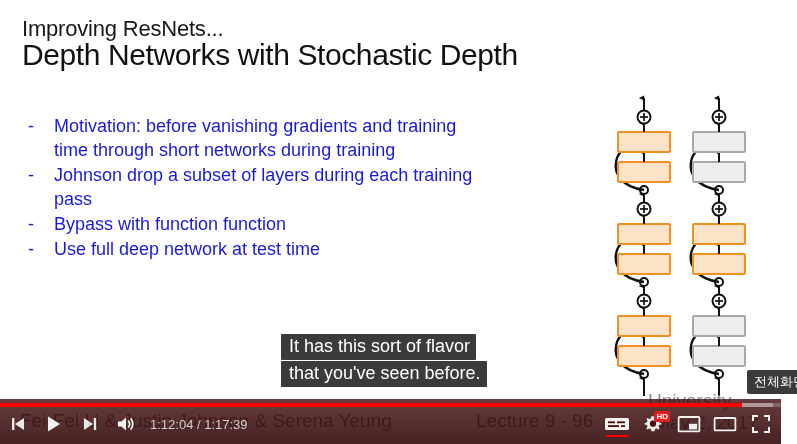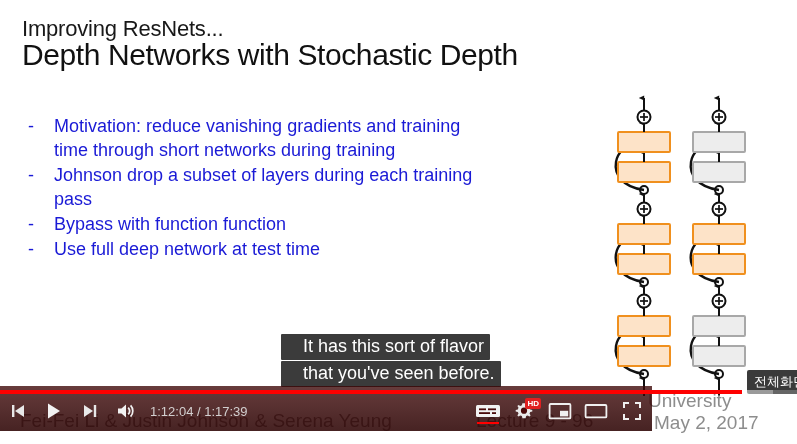--- a/index.html
+++ b/index.html
@@ -94,21 +94,21 @@
     display: flex;
     flex-direction: column;
     align-items: flex-start;
     gap: 1px;
   }
   .caption-line {
     background: #3b3b3b;
     color: #ffffff;
     font-size: 18px;
     line-height: 23px;
-    padding: 1px 6px 2px 22px;
+    padding: 1px 6px 2px 8px;
     white-space: nowrap;
     border-radius: 1px;
   }
 
   
   .slide-footer {
     position: absolute;
     left: 0;
     top: 404px;
     width: 797px;
@@ -152,22 +152,22 @@
     border-radius: 2px;
     white-space: nowrap;
     overflow: hidden;
     max-width: 50px;
   }
 
   
   .player {
     position: absolute;
     left: 0;
-    top: 386px;
-    width: 652px;
+    top: 399px;
+    width: 781px;
     height: 45px;
     background: linear-gradient(to bottom, rgba(60,5,5,0.78), rgba(45,4,4,0.88));
     mix-blend-mode: normal;
   }
   .progress-track {
     position: absolute;
     left: 0; top: 4px;
     width: 797px; height: 4px;
     background: rgba(255,255,255,0.22);
   }
@@ -245,21 +245,21 @@
 <div id="app">
 
   <div class="slide">
 
     <div class="eyebrow">Improving ResNets...</div>
     <div class="slide-title">Depth Networks with Stochastic Depth</div>
 
     <div class="bullets">
       <div class="bullet-row">
         <span class="bullet-dash">-</span>
-        <span class="bullet-text">Motivation: reduce vanishing gradients and training time through short networks during training</span>
+        <span class="bullet-text">Motivation: before vanishing gradients and training time through short networks during training</span>
       </div>
       <div class="bullet-row">
         <span class="bullet-dash">-</span>
         <span class="bullet-text">Johnson drop a subset of layers during each training pass</span>
       </div>
       <div class="bullet-row">
         <span class="bullet-dash">-</span>
         <span class="bullet-text">Bypass with function function</span>
       </div>
       <div class="bullet-row">

